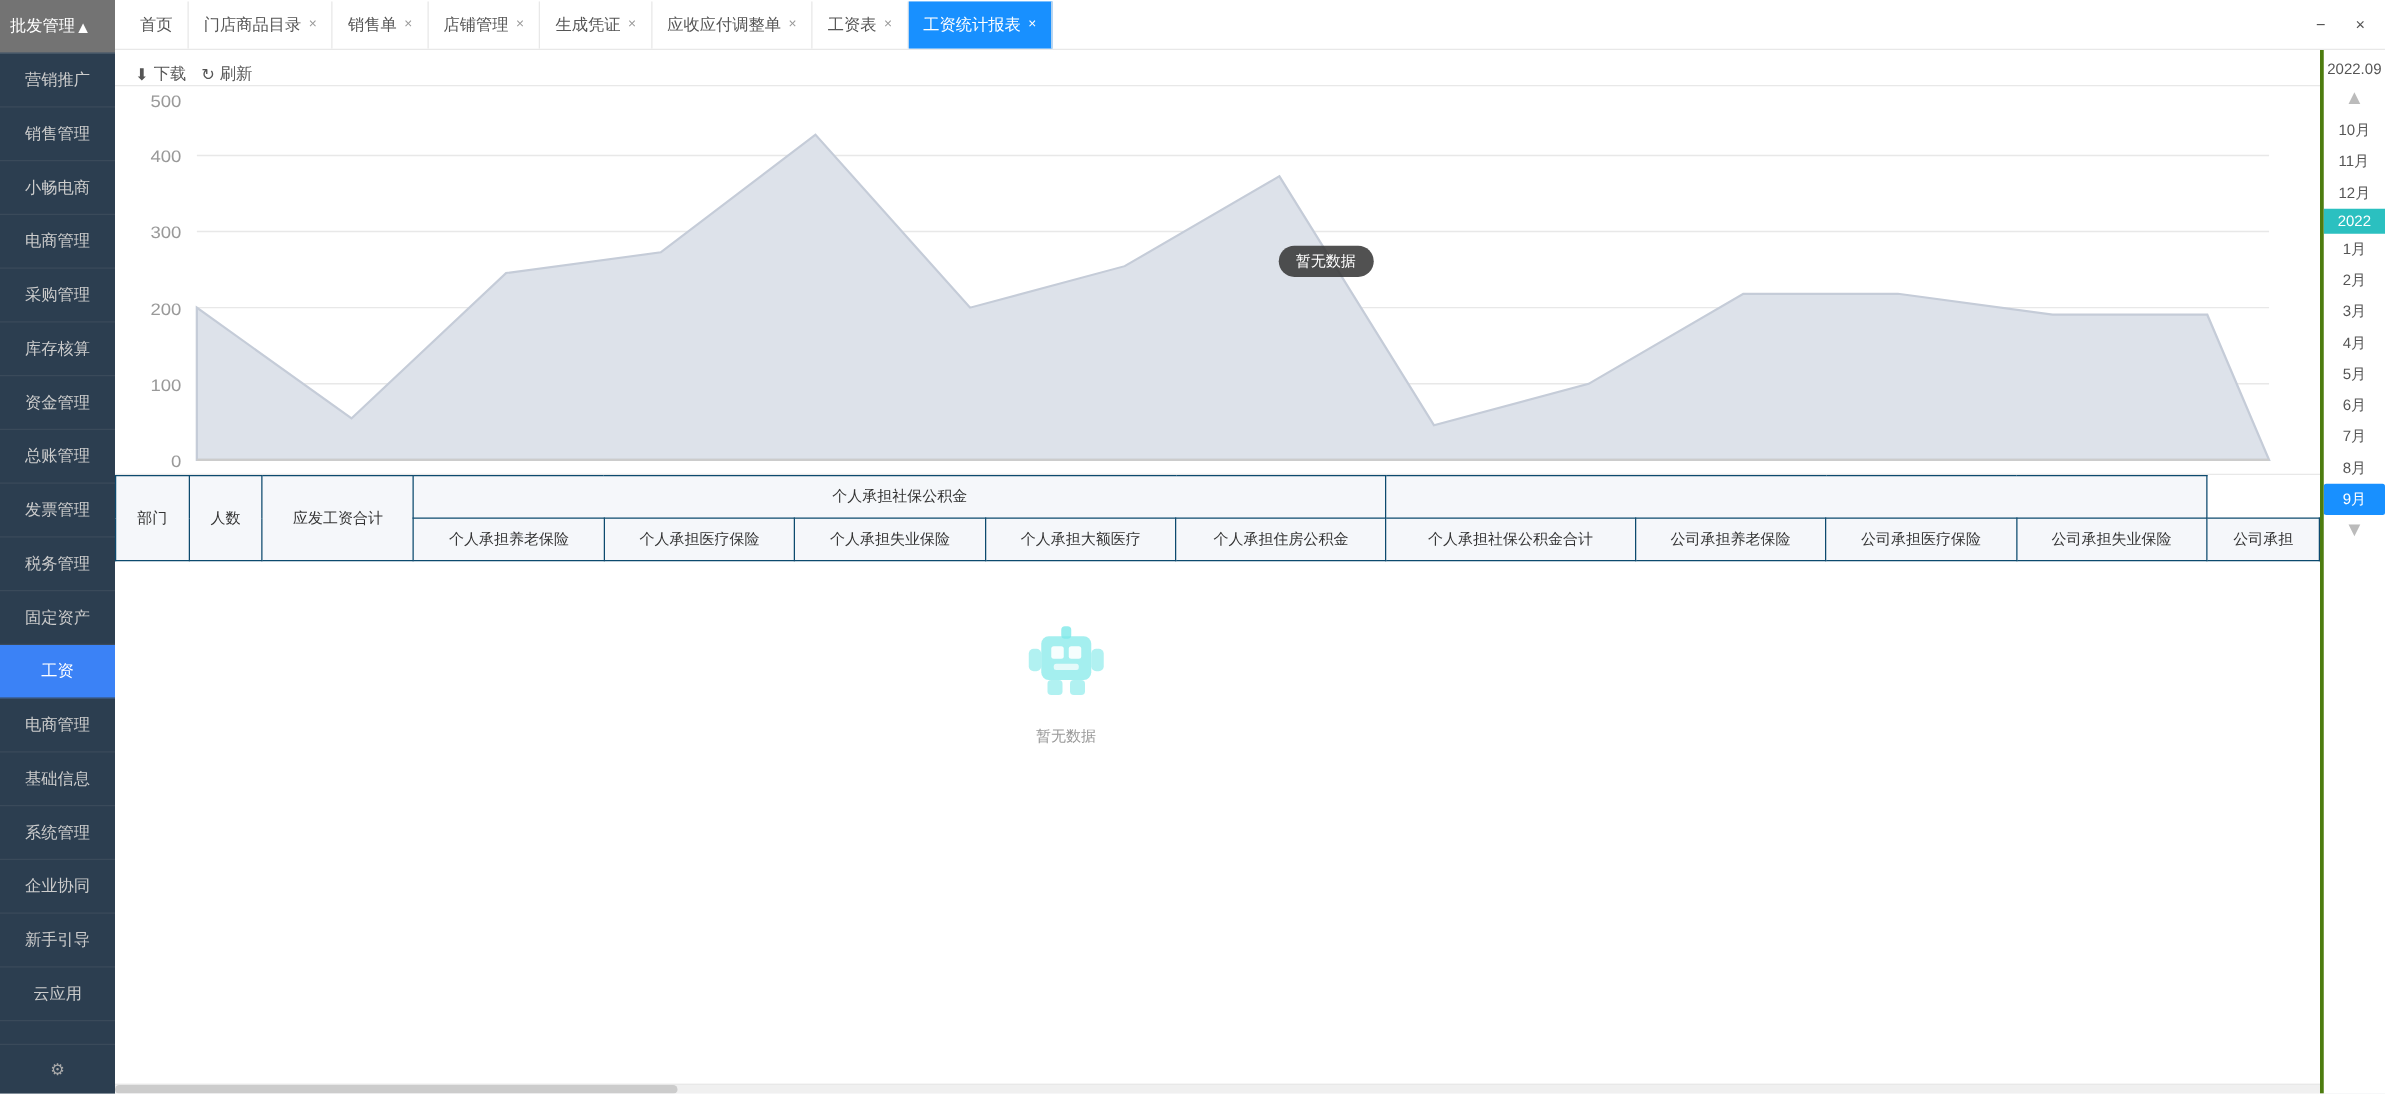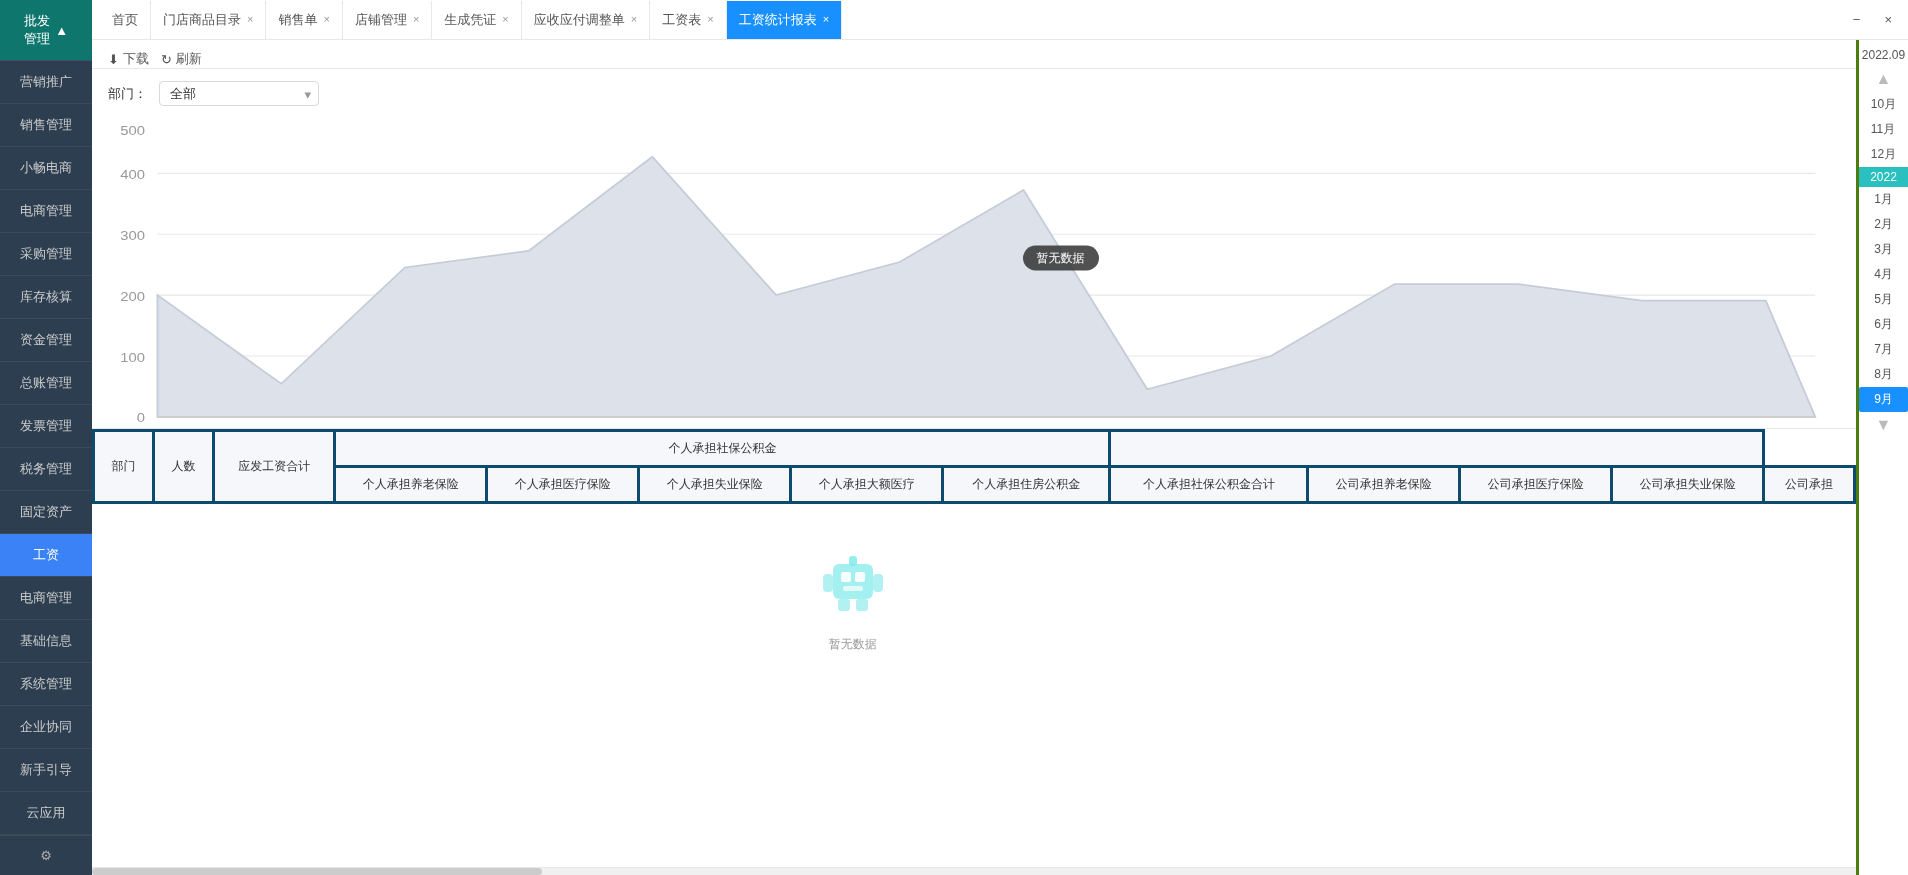--- a/index.html
+++ b/index.html
@@ -8,23 +8,23 @@
     
     .sidebar {
       width: 92px;
       background: #2c3e50;
       display: flex;
       flex-direction: column;
       height: 100%;
       flex-shrink: 0;
     }
     .sidebar-header {
-      background: #0f766e;
+      background: #737373;
       color: #fff;
-      padding: 12px 24px;
+      padding: 12px 8px;
       font-size: 13px;
       display: flex;
       align-items: center;
       justify-content: flex-start;
       cursor: pointer;
       border-bottom: 1px solid #3d5166;
     }
     .sidebar-item {
       color: #ccc;
       padding: 12px 0;
@@ -188,21 +188,21 @@
       overflow: auto;
       border-top: 1px solid #e8e8e8;
     }
     .data-table {
       width: 100%;
       border-collapse: collapse;
       font-size: 12px;
     }
     .data-table th {
       background: #f5f7fa;
-      border: 3px solid #0c4a6e;
+      border: 1px solid #0c4a6e;
       padding: 8px 10px;
       text-align: center;
       color: #333;
       white-space: nowrap;
       font-weight: normal;
     }
     .data-table td {
       border: 1px solid #e8e8e8;
       padding: 8px 10px;
       text-align: center;
@@ -394,31 +394,20 @@
             <span>⬇</span>
             <span>下载</span>
           </div>
           <div class="toolbar-btn">
             <span>↻</span>
             <span>刷新</span>
           </div>
         </div>
       </div>
 
-      <div class="toolbar">
-        <div class="toolbar-left">
-          <span class="dept-label">部门：</span>
-          <div class="select-wrapper">
-            <select class="dept-select">
-              <option>全部</option>
-            </select>
-            <span class="select-arrow">▾</span>
-          </div>
-        </div>
-      </div>
 
       <div class="chart-area">
         <div class="chart-container">
           <svg width="100%" height="100%" viewBox="0 0 1400 280" preserveAspectRatio="none">
 
             <text x="30" y="275" font-size="12" fill="#999" text-anchor="end">0</text>
             <text x="30" y="220" font-size="12" fill="#999" text-anchor="end">100</text>
             <text x="30" y="165" font-size="12" fill="#999" text-anchor="end">200</text>
             <text x="30" y="110" font-size="12" fill="#999" text-anchor="end">300</text>
             <text x="30" y="55" font-size="12" fill="#999" text-anchor="end">400</text>

